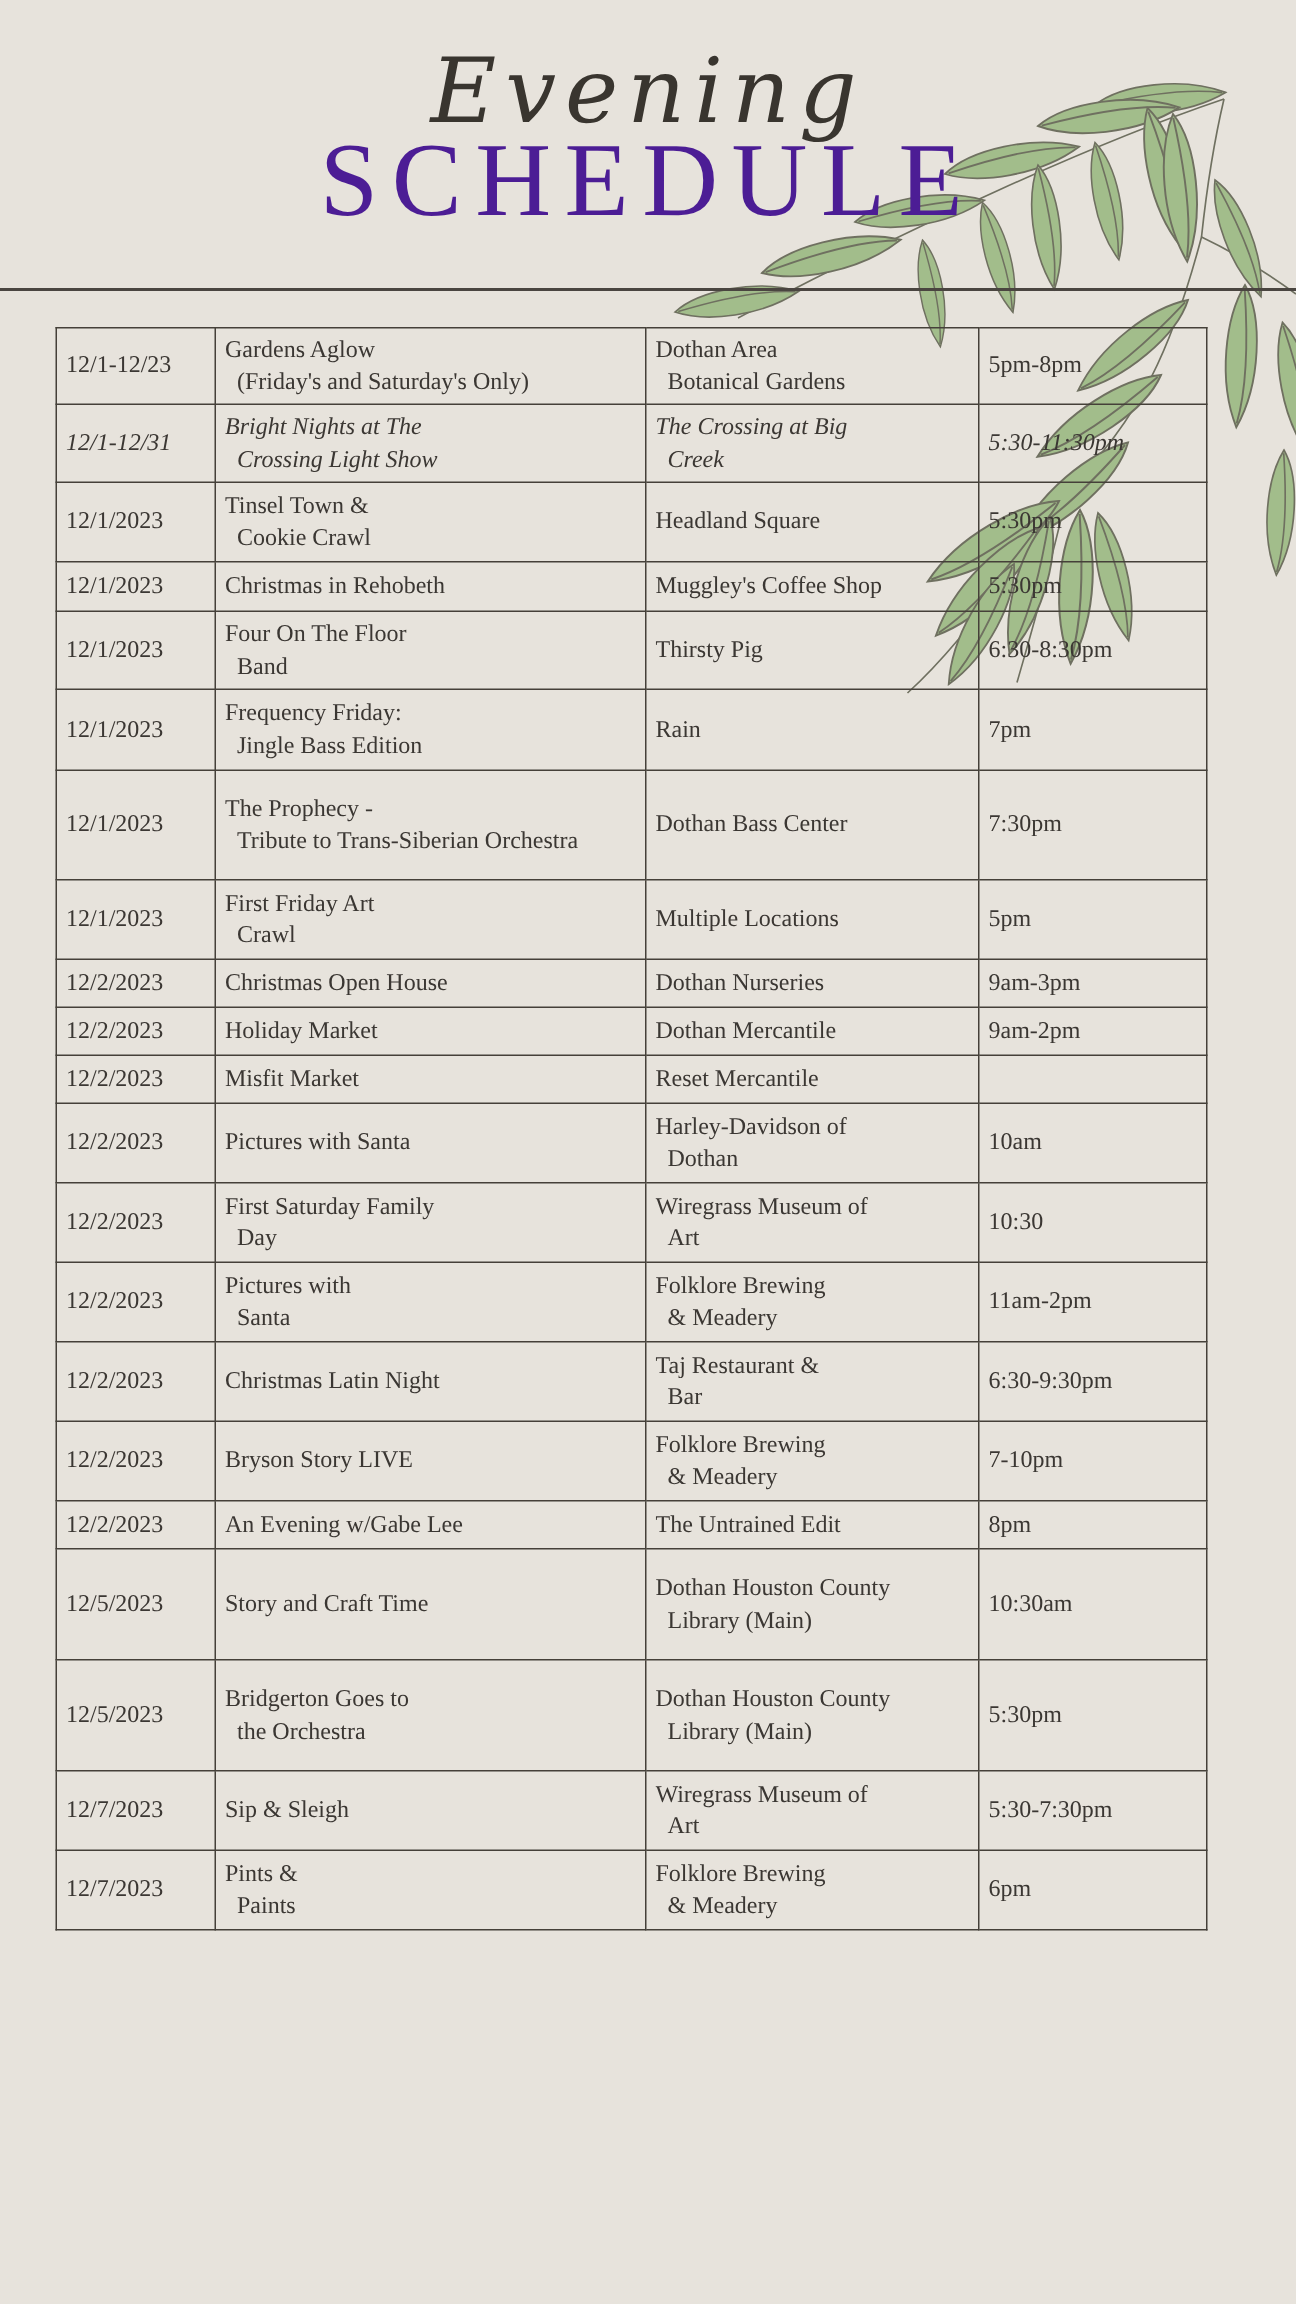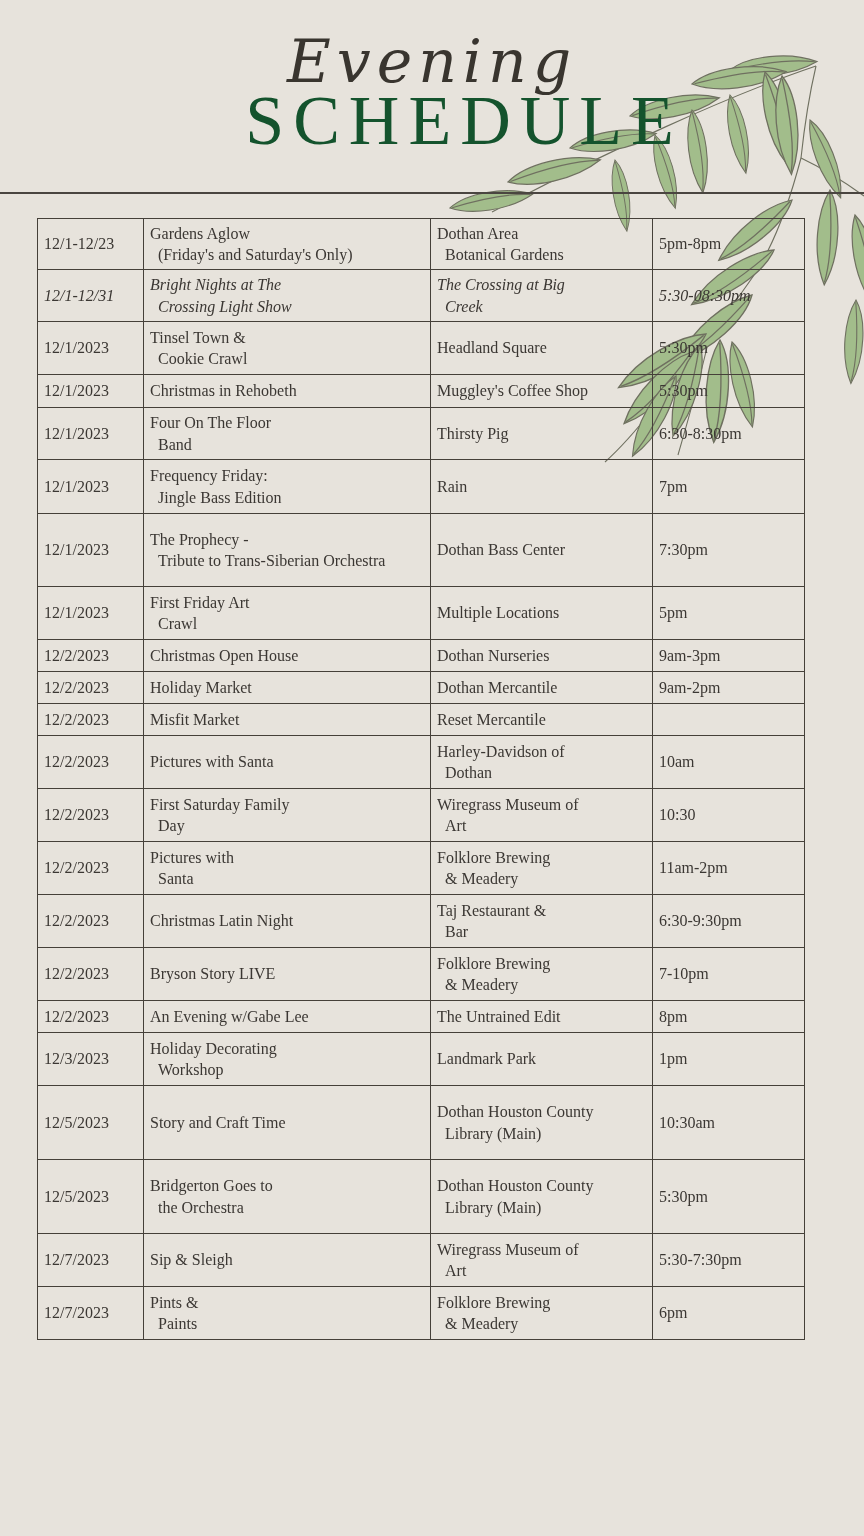--- a/index.html
+++ b/index.html
@@ -23,22 +23,22 @@
   .header{position:absolute;top:0;left:0;width:100%;z-index:2;}
   .script-title{
     position:absolute;top:26px;left:50%;transform:translateX(-50%);
     font-family:"DejaVu Serif",serif;font-style:italic;
     font-size:60px;letter-spacing:6px;color:#39352f;
     white-space:nowrap;
   }
   .main-title{
     position:absolute;top:86px;left:50%;transform:translateX(-50%);
     font-family:"Liberation Serif",serif;
-    font-size:70px;letter-spacing:9px;color:#14532d;
-    white-space:nowrap;line-height:1;margin-left:32px;
+    font-size:70px;letter-spacing:9px;color:#4c1d95;
+    white-space:nowrap;line-height:1;
   }
   .header-rule{
     position:absolute;top:192px;left:0;width:100%;height:2px;
     background:#4a4540;z-index:2;
   }
   
   table.schedule{
     position:absolute;left:37px;top:218px;z-index:1;
     width:767px;table-layout:fixed;border-collapse:collapse;
     background:transparent;
@@ -140,21 +140,21 @@
           </td>
           <td>
             <div class="line">Bright Nights at The</div>
             <div class="line cont">Crossing Light Show</div>
           </td>
           <td>
             <div class="line">The Crossing at Big</div>
             <div class="line cont">Creek</div>
           </td>
           <td>
-            <div class="line">5:30-08:30pm</div>
+            <div class="line">5:30-11:30pm</div>
           </td>
         </tr>
         <tr style="height: 53px;">
           <td>
             <div class="line">12/1/2023</div>
           </td>
           <td>
             <div class="line">Tinsel Town &amp;</div>
             <div class="line cont">Cookie Crawl</div>
           </td>
@@ -365,35 +365,20 @@
           <td>
             <div class="line">An Evening w/Gabe Lee</div>
           </td>
           <td>
             <div class="line">The Untrained Edit</div>
           </td>
           <td>
             <div class="line">8pm</div>
           </td>
         </tr>
-        <tr style="height: 53px;">
-          <td>
-            <div class="line">12/3/2023</div>
-          </td>
-          <td>
-            <div class="line">Holiday Decorating</div>
-            <div class="line cont">Workshop</div>
-          </td>
-          <td>
-            <div class="line">Landmark Park</div>
-          </td>
-          <td>
-            <div class="line">1pm</div>
-          </td>
-        </tr>
         <tr style="height: 74px;">
           <td>
             <div class="line">12/5/2023</div>
           </td>
           <td>
             <div class="line">Story and Craft Time</div>
           </td>
           <td>
             <div class="line">Dothan Houston County</div>
             <div class="line cont">Library (Main)</div>

